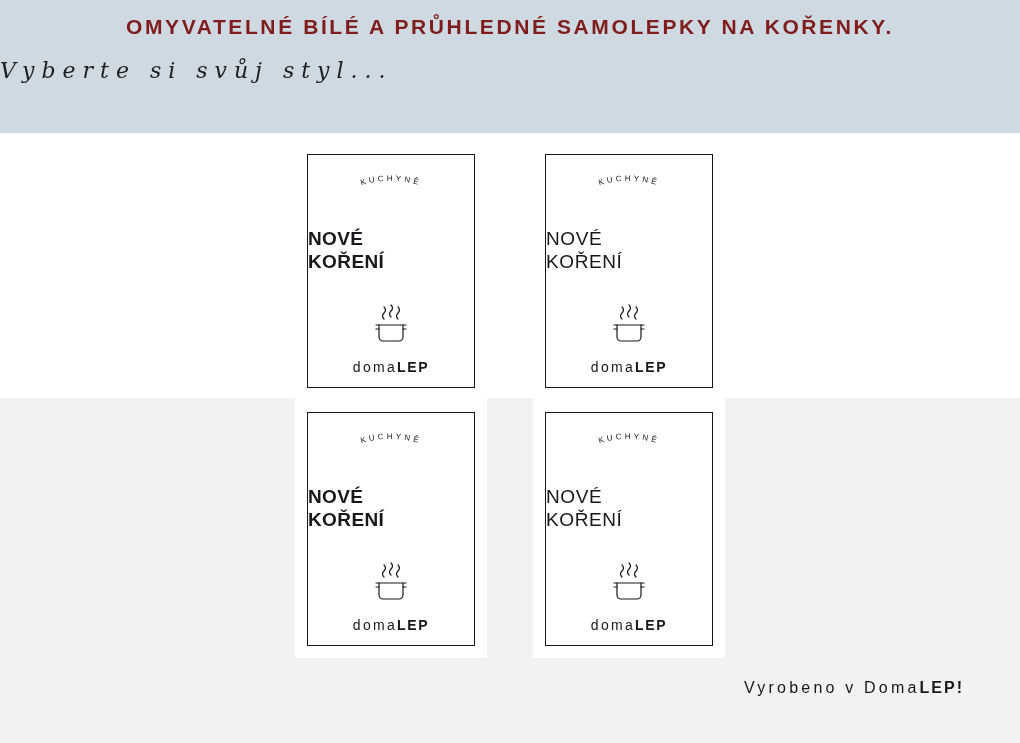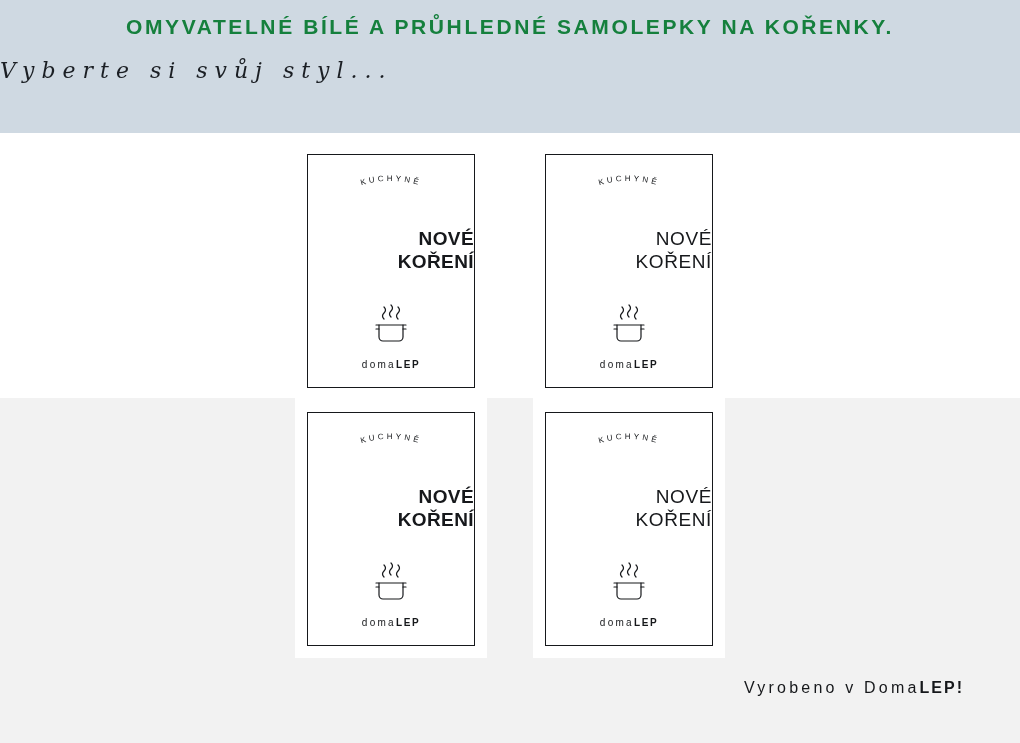--- a/index.html
+++ b/index.html
@@ -24,21 +24,21 @@
     height: 133px;
     background: #cfd9e2;
     box-sizing: border-box;
     padding-top: 12px;
   }
   .banner-title {
     text-align: center;
     font-weight: bold;
     font-size: 21px;
     letter-spacing: 2.6px;
-    color: #15803d;
+    color: #7f1d1d;
     line-height: 30px;
     margin: 0 30px;
   }
   .banner-sub {
     text-align: left;
     font-family: "DejaVu Serif", serif;
     font-style: italic;
     font-size: 22px;
     letter-spacing: 7px;
     color: #1b1f24;
@@ -89,21 +89,21 @@
     font-family: "Liberation Sans", sans-serif;
     font-size: 8px;
     letter-spacing: 3px;
     fill: #16181b;
   }
 
   .title-block {
     position: absolute;
     left: 0;
     width: 100%;
-    text-align: right;
+    text-align: left;
     color: #16181b;
   }
   .title-line {
     display: block;
     line-height: 1.22;
   }
   .t-bold .title-line { font-weight: bold; font-size: 19px; letter-spacing: 0.4px; }
   .t-light .title-line { font-weight: normal; font-size: 19px; letter-spacing: 0.6px; }
 
   .pot-wrap {
@@ -112,21 +112,21 @@
     width: 100%;
     display: flex;
     justify-content: center;
   }
 
   .brand {
     position: absolute;
     left: 0;
     width: 100%;
     text-align: center;
-    font-size: 10px;
+    font-size: 14px;
     letter-spacing: 2.3px;
     color: #16181b;
   }
   .brand b { letter-spacing: 1.6px; }
 
   
   .footer {
     position: absolute;
     right: 56px;
     bottom: 46px;

